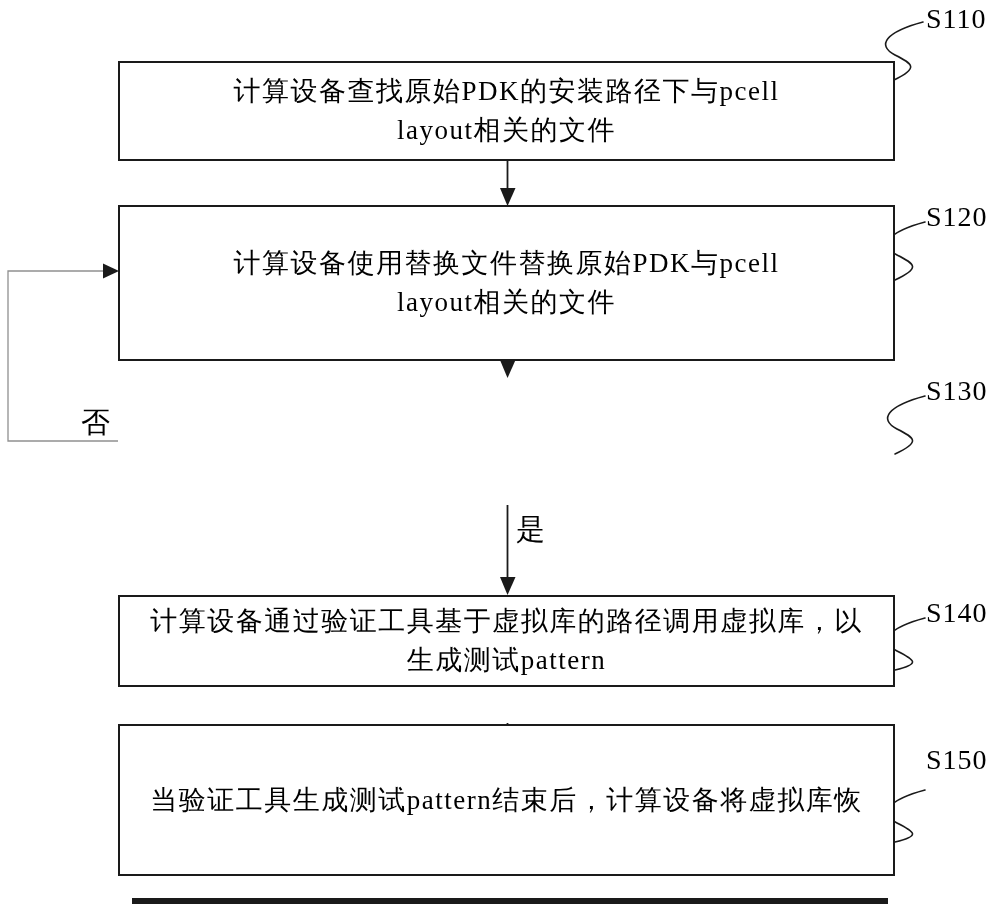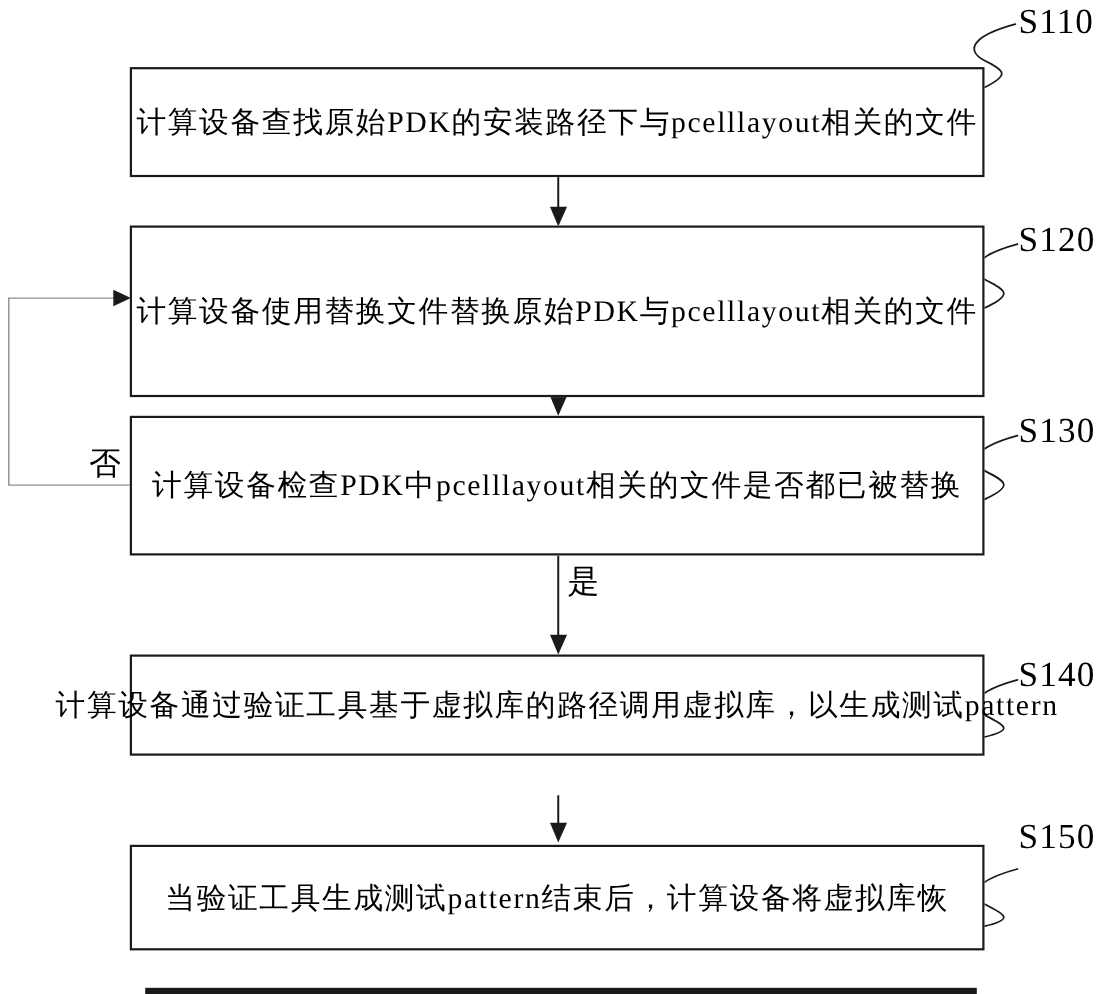--- a/index.html
+++ b/index.html
@@ -18,33 +18,33 @@
     width: 1000px; height: 904px;
   }
   .flow-box {
     position: absolute;
     left: 118px;
     width: 777px;
     box-sizing: border-box;
     border: 2px solid #1a1a1a;
     background: #ffffff;
     display: flex;
-    flex-direction: row;
+    flex-direction: column;
     align-items: center;
     justify-content: center;
     text-align: center;
     font-size: 27px;
     line-height: 39px;
     letter-spacing: 1.5px;
   }
   .flow-box .line { display: block; white-space: nowrap; }
   .step-tag {
     position: absolute;
     left: 926px;
-    font-size: 32px;
+    font-size: 28px;
     line-height: 30px;
     letter-spacing: 1px;
   }
   .branch-label {
     position: absolute;
     font-size: 29px;
     line-height: 29px;
   }
 </style>
 </head>
@@ -88,31 +88,27 @@
   <div class="flow-box" style="top:61px;height:100px">
     <span class="line">计算设备查找原始PDK的安装路径下与pcell</span>
     <span class="line">layout相关的文件</span>
   </div>
 
   <div class="flow-box" style="top:205px;height:156px">
     <span class="line">计算设备使用替换文件替换原始PDK与pcell</span>
     <span class="line">layout相关的文件</span>
   </div>
 
-  <div class="flow-box" style="top:378px;height:127px">
-    <span class="line">计算设备检查PDK中pcell</span>
-    <span class="line">layout相关的文件是否都已被替换</span>
-  </div>
 
   <div class="flow-box" style="top:595px;height:92px">
     <span class="line">计算设备通过验证工具基于虚拟库的路径调用虚拟库，以</span>
     <span class="line">生成测试pattern</span>
   </div>
 
-  <div class="flow-box" style="top:768px;height:96px">
+  <div class="flow-box" style="top:724px;height:152px">
     <span class="line">当验证工具生成测试pattern结束后，计算设备将虚拟库恢</span>
   </div>
 
   <div class="step-tag" style="top:4px">S110</div>
   <div class="step-tag" style="top:202px">S120</div>
   <div class="step-tag" style="top:376px">S130</div>
   <div class="step-tag" style="top:598px">S140</div>
   <div class="step-tag" style="top:745px">S150</div>
 
   <div class="branch-label" style="left:81px;top:408px">否</div>

